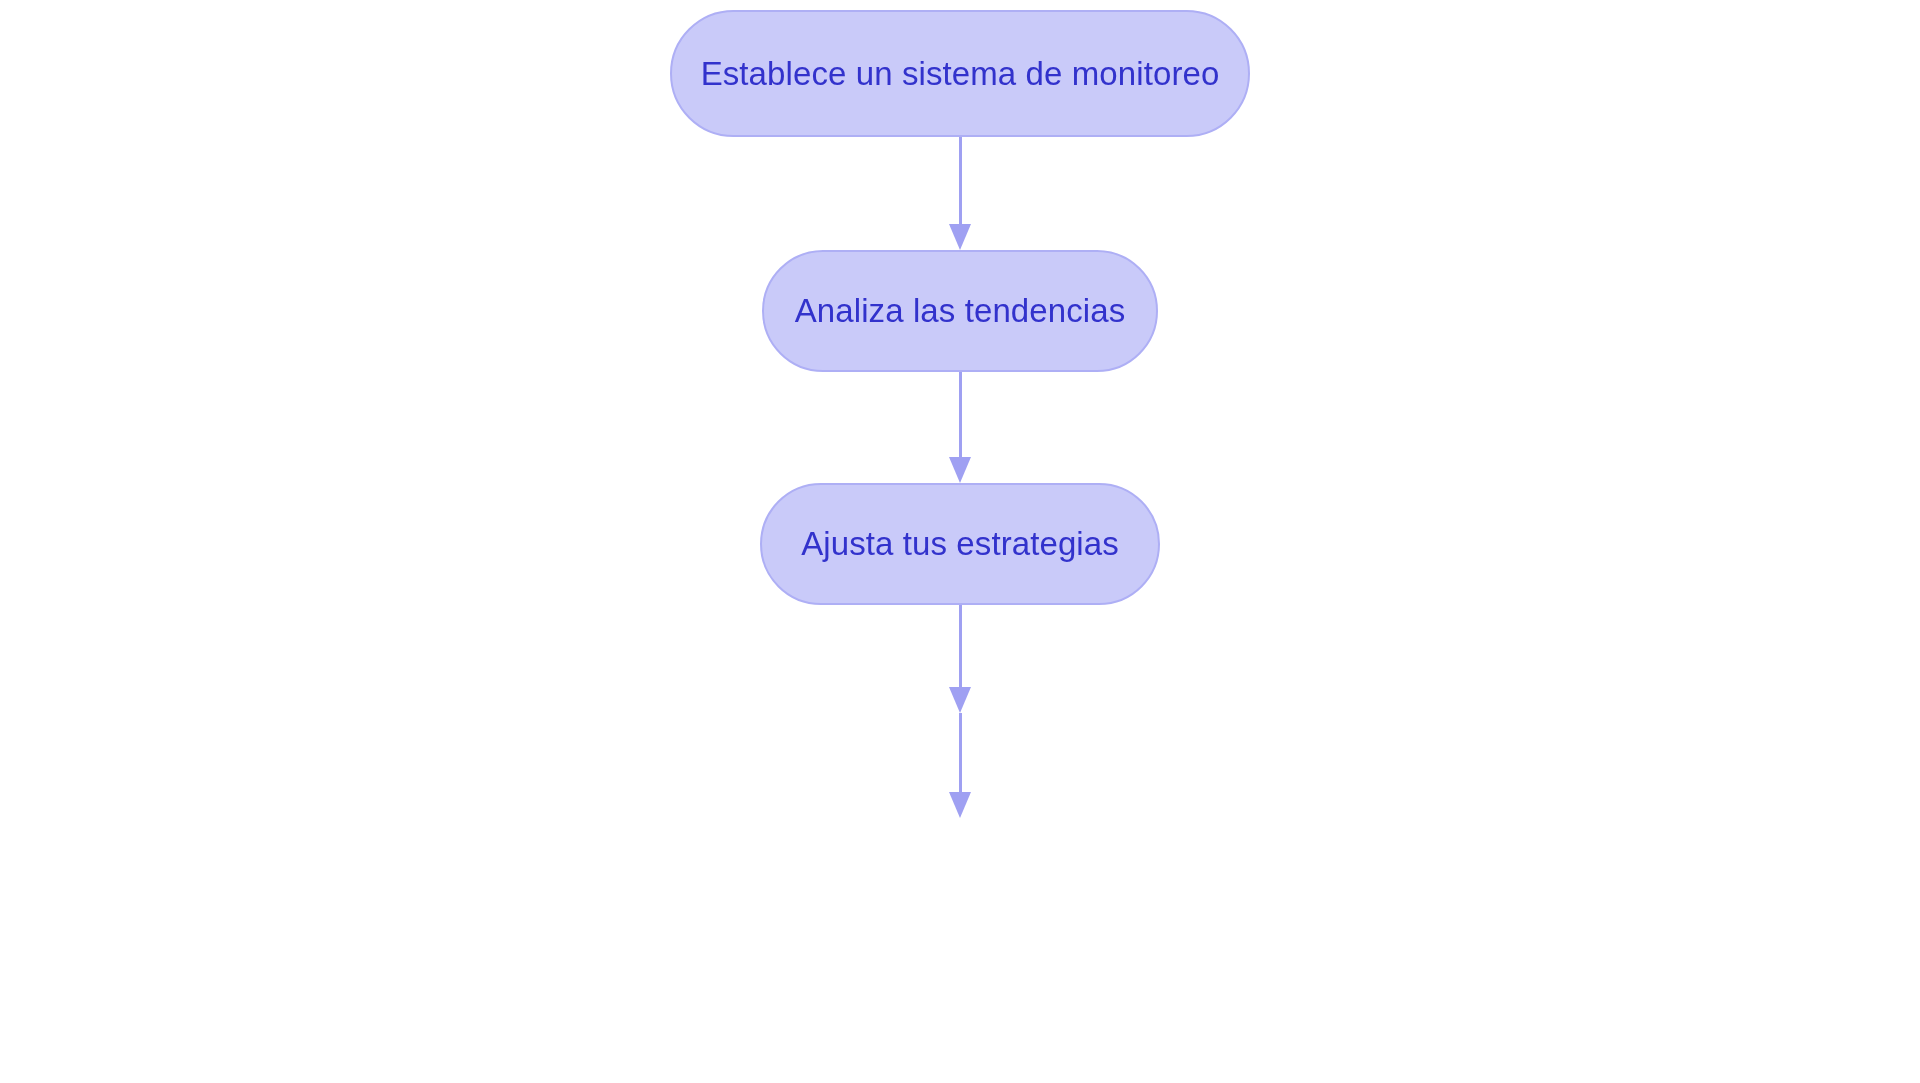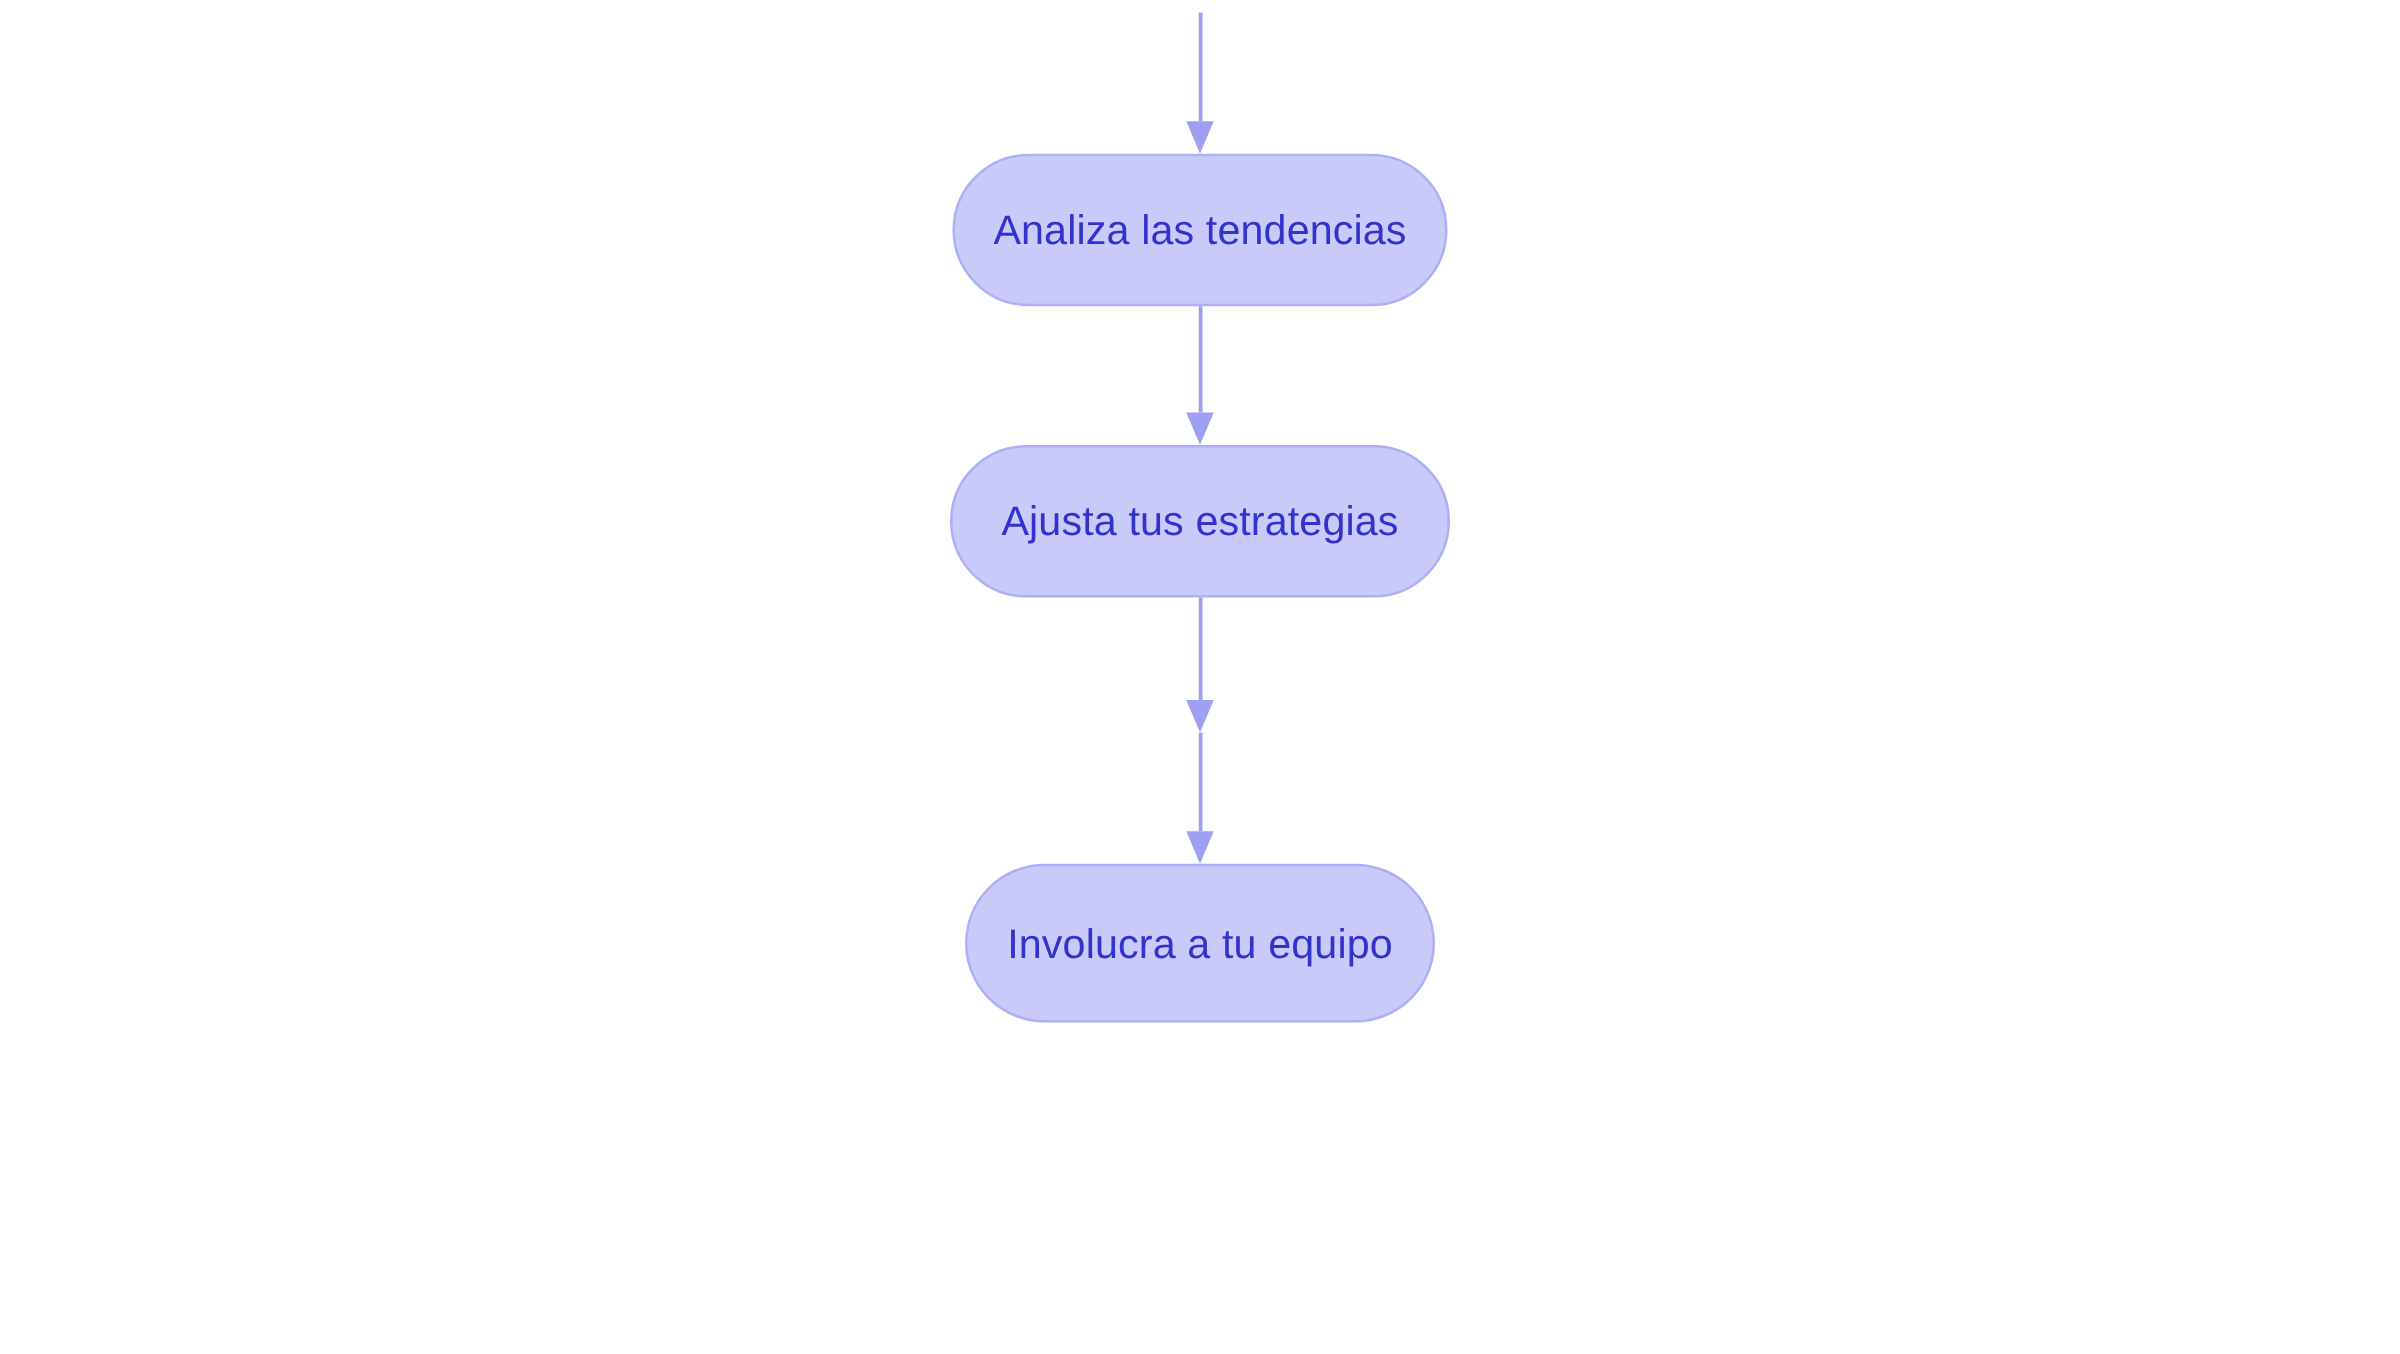--- a/index.html
+++ b/index.html
@@ -95,20 +95,23 @@
     border-top: 26px solid #9fa0f2;
     flex: 0 0 auto;
   }
 </style>
 </head>
 <body>
 
 <div id="flowchart">
   <div class="flow-column">
 
+    <div class="node n0">
+      <span class="node-label">Establece un sistema de monitoreo</span>
+    </div>
 
     <div class="connector c0">
       <div class="connector-line"></div>
       <div class="connector-arrow"></div>
     </div>
 
     <div class="node n1">
       <span class="node-label">Analiza las tendencias</span>
     </div>
 
@@ -125,18 +128,15 @@
       <div class="connector-line"></div>
       <div class="connector-arrow"></div>
     </div>
 
 
     <div class="connector c3">
       <div class="connector-line"></div>
       <div class="connector-arrow"></div>
     </div>
 
-    <div class="node n4">
-      <span class="node-label">Involucra a tu equipo</span>
-    </div>
 
   </div>
 </div>
 
 </body></html>

